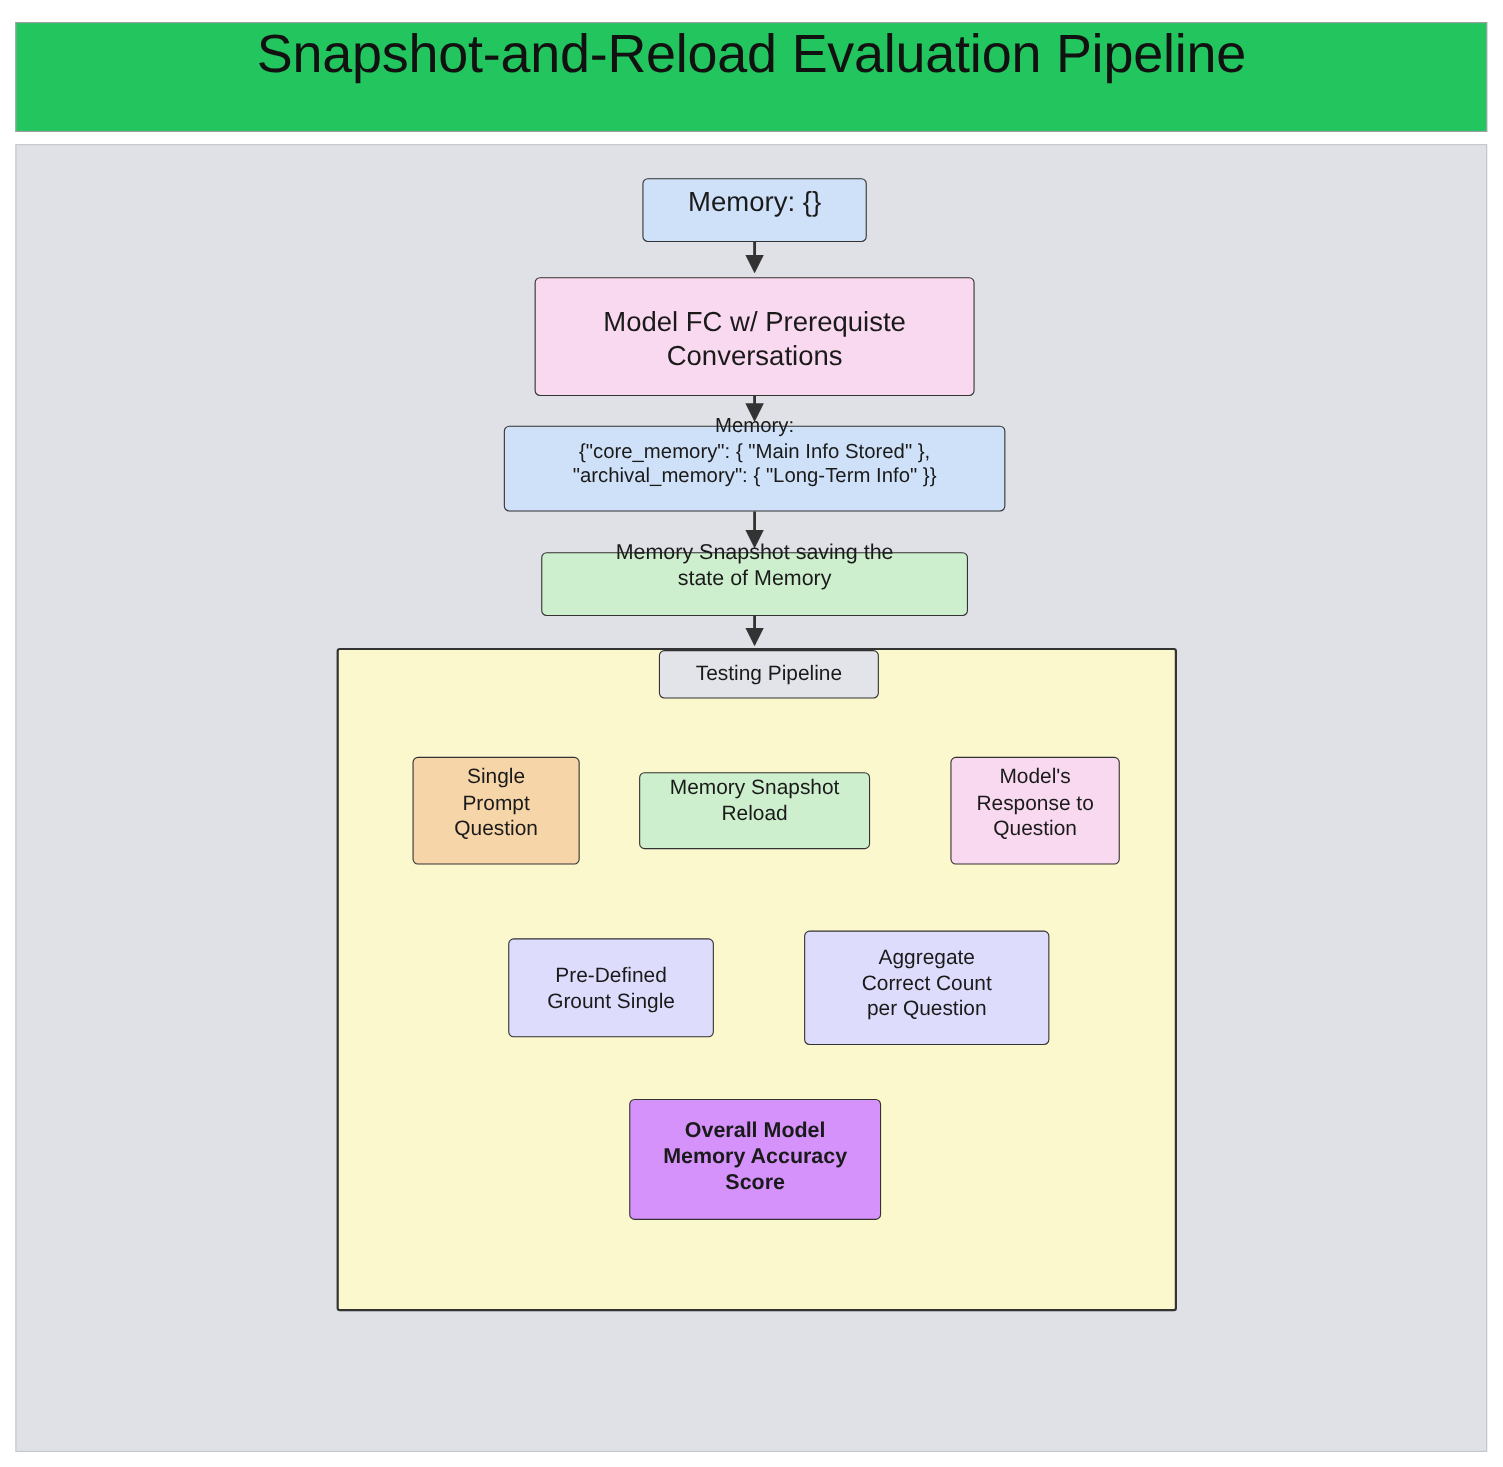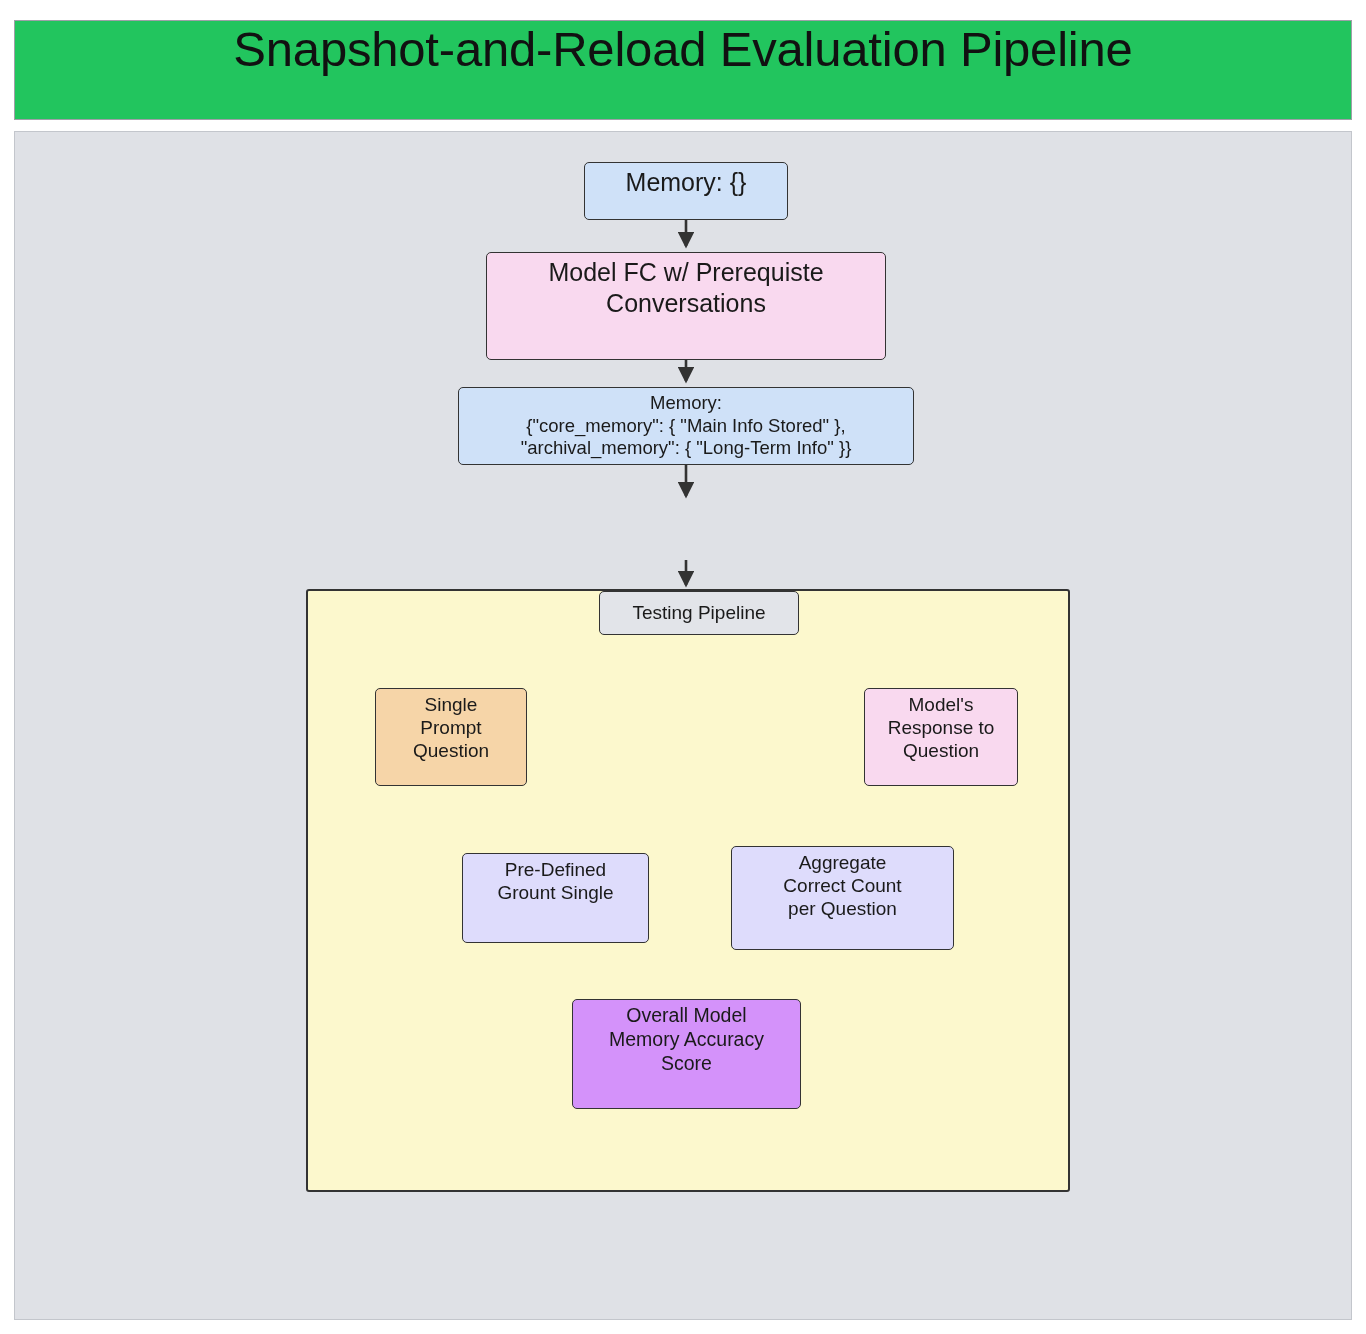--- a/index.html
+++ b/index.html
@@ -94,26 +94,26 @@
     color: #1a1a1a;
   }
 
   
   .node {
     position: absolute;
     box-sizing: border-box;
     border: 1.6px solid #333333;
     border-radius: 5px;
     display: flex;
-    align-items: flex-start;
+    align-items: flex-end;
     justify-content: center;
     text-align: center;
     color: #1a1a1a;
     line-height: 1.22;
-    padding: 4px 8px;
+    padding: 20px 8px;
   }
 
   .n-memory-empty {
     left: 569px; top: 30px; width: 204px; height: 58px;
     background: #cfe1f8; font-size: 25px;
   }
   .n-model-fc {
     left: 471px; top: 120px; width: 400px; height: 108px;
     background: #f9d9ef; font-size: 25px;
   }
@@ -141,21 +141,21 @@
   .n-ground-truth {
     left: 447px; top: 721px; width: 187px; height: 90px;
     background: #dedcfc; font-size: 19px;
   }
   .n-aggregate {
     left: 716px; top: 714px; width: 223px; height: 104px;
     background: #dedcfc; font-size: 19px;
   }
   .n-accuracy-score {
     left: 557px; top: 867px; width: 229px; height: 110px;
-    background: #d492fa; font-size: 19.5px; font-weight: normal;
+    background: #d492fa; font-size: 19.5px; font-weight: bold;
   }
 
   .node-label { display: block; white-space: pre-line; }
 </style>
 </head>
 <body>
 
 <div id="diagram-root">
 
   <div class="title-banner">
@@ -204,27 +204,35 @@
       <span class="node-label">Model FC w/ Prerequiste
 Conversations</span>
     </div>
 
     <div class="node n-memory-json">
       <span class="node-label">Memory:
 {"core_memory": { "Main Info Stored" },
 "archival_memory": { "Long-Term Info" }}</span>
     </div>
 
+    <div class="node n-snapshot-save">
+      <span class="node-label">Memory Snapshot saving the
+state of Memory</span>
+    </div>
 
     <div class="node n-single-prompt">
       <span class="node-label">Single
 Prompt
 Question</span>
     </div>
 
+    <div class="node n-snapshot-reload">
+      <span class="node-label">Memory Snapshot
+Reload</span>
+    </div>
 
     <div class="node n-model-response">
       <span class="node-label">Model's
 Response to
 Question</span>
     </div>
 
     <div class="node n-ground-truth">
       <span class="node-label">Pre-Defined
 Grount Single</span>

